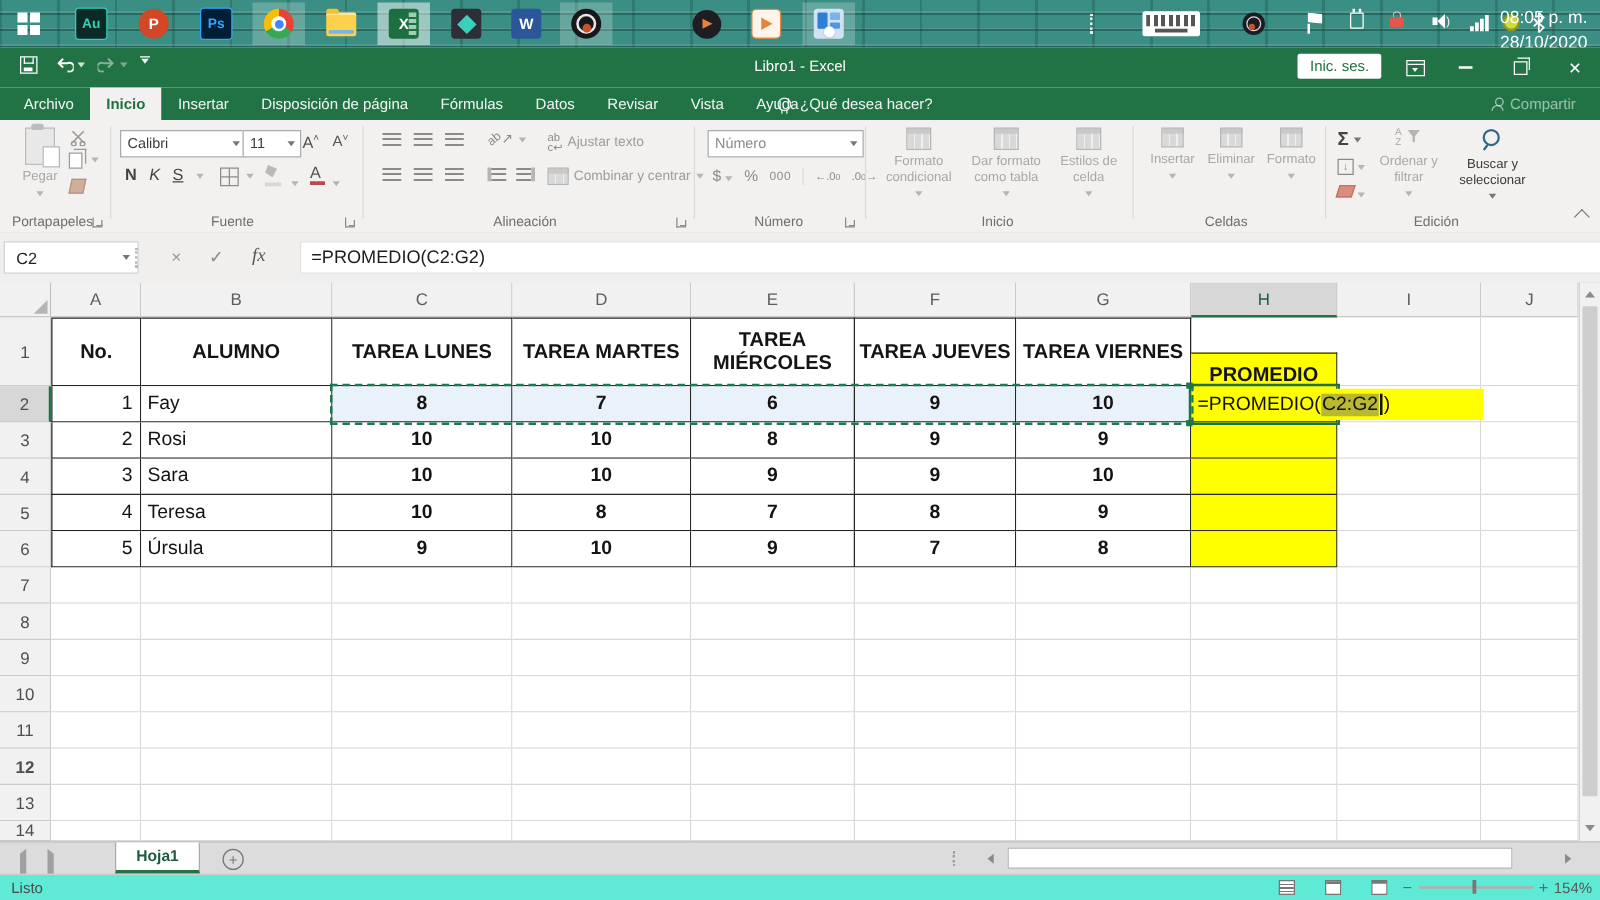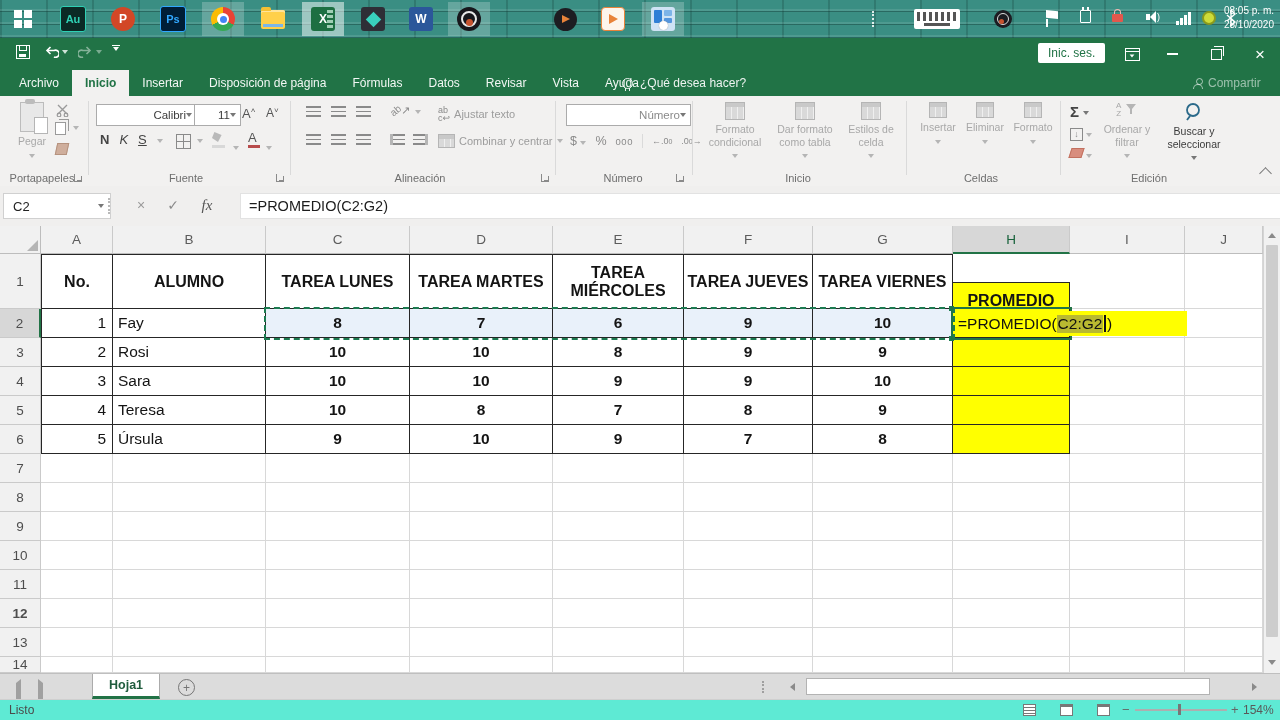--- a/index.html
+++ b/index.html
@@ -13,21 +13,21 @@
       repeating-linear-gradient(0deg, rgba(20,60,55,.45) 0 1.5px, rgba(255,255,255,.10) 1.5px 3px, transparent 3px 13px),
       repeating-linear-gradient(90deg, rgba(20,60,55,.25) 0 2px, transparent 2px 46px);
   }
   .tk{position:absolute;top:2px;width:42px;height:34px;display:flex;align-items:center;justify-content:center}
   .tk.open{background:rgba(255,255,255,.22)}
   .tk.focus{background:rgba(255,255,255,.5)}
   .appsq{width:24px;height:24px;display:flex;align-items:center;justify-content:center;font-weight:bold;font-size:12px;border-radius:3px}
   .win-logo{display:grid;grid-template-columns:8px 8px;grid-template-rows:8px 8px;gap:1.5px}
   .win-logo span{background:#fff}
   .tray-ic{position:absolute;top:10px;color:#fff}
-  #clock{position:absolute;right:2px;top:4px;width:78px;text-align:right;color:#fff;font-size:10px;line-height:1.4;padding-right:4px}
+  #clock{position:absolute;right:2px;top:4px;width:78px;text-align:center;color:#fff;font-size:14px;line-height:1.4;padding-right:4px}
 
   
   #titlebar{position:absolute;top:38px;left:0;width:1280px;height:32px;background:#217346;color:#fff}
   .qat{position:absolute;top:7px;display:flex;align-items:center;color:#fff}
   #win-title{position:absolute;top:8px;left:0;width:100%;text-align:center;font-size:12px;color:#fff}
   #signin{position:absolute;top:5px;left:1038px;background:#fff;color:#217346;font-size:12px;padding:3px 10px;border-radius:2px}
   .wbtn{position:absolute;top:0;width:40px;height:32px;display:flex;align-items:center;justify-content:center;color:#fff}
 
   
   #tabrow{position:absolute;top:70px;left:0;width:1280px;height:26px;background:#217346}
@@ -44,21 +44,21 @@
 
   
   #ribbon{position:absolute;top:96px;left:0;width:1280px;height:90px;background:#f2f1f0;border-bottom:1px solid #cfcfcf;font-size:11px;color:#3b3b3b}
   .gdiv{position:absolute;top:5px;height:74px;width:1px;background:#dadada}
   .glabel{position:absolute;bottom:2px;text-align:center;font-size:11px;color:#6e6e6e}
   .dlg{position:absolute;bottom:3px;width:9px;height:9px}
   .dlg:before{content:"";position:absolute;left:0;top:0;width:7px;height:7px;border-left:1px solid #8a8a8a;border-bottom:1px solid #8a8a8a}
   .dlg:after{content:"";position:absolute;left:3px;top:2px;width:4px;height:4px;border-right:1px solid #8a8a8a;border-bottom:1px solid #8a8a8a}
   .car{display:inline-block;width:0;height:0;border-left:3.5px solid transparent;border-right:3.5px solid transparent;border-top:4px solid #777}
   .car.dis{border-top-color:#b5b5b5}
-  .combo{position:absolute;height:20px;background:#fff;border:1px solid #ababab;display:flex;align-items:center;font-size:11.5px;padding-left:5px;justify-content:flex-end}
+  .combo{position:absolute;height:20px;background:#fff;border:1px solid #ababab;display:flex;align-items:center;font-size:11.5px;padding-left:5px;justify-content:space-between}
   .combo .car{margin-right:4px}
   .fmt{color:#8a8a8a}
   .lines{width:15px;height:11px;background:repeating-linear-gradient(#8a8a8a 0 1.6px, transparent 1.6px 4.6px)}
   .lines.l{width:12px}
   .bigbtn{position:absolute;top:6px;text-align:center;color:#a8a8a8;font-size:10.5px;line-height:1.2}
   .bigbtn .bicon{margin:0 auto 3px auto}
   .gicon{width:18px;height:16px;border:1px solid #b5b5b5;background:
      linear-gradient(#c9c9c9 0 0) 0 0/18px 4px no-repeat,
      repeating-linear-gradient(90deg,#d9d9d9 0 5px,#efefef 5px 6px);}
   .txtbtn{position:absolute;display:flex;align-items:center;gap:4px;color:#9c9c9c;font-size:11px}
@@ -275,20 +275,21 @@
       <svg width="15" height="13" viewBox="0 0 15 13" style="transform:scaleX(-1);opacity:.45">
           <path d="M3 5.5 H10 A3.6 3.6 0 1 1 10 12" fill="none" stroke="#fff" stroke-width="1.6"></path>
           <path d="M6.5 2 L3 5.5 L6.5 9" fill="none" stroke="#fff" stroke-width="1.6"></path>
         </svg>
       <span class="car" style="border-top-color:rgba(255,255,255,.4)"></span>
     </div>
     <div class="qat" style="left:112px;flex-direction:column;gap:1px">
       <span style="width:8px;height:1.4px;background:#fff"></span>
       <span class="car" style="border-top-color:#fff"></span>
     </div>
+    <div id="win-title">Libro1 - Excel</div>
     <div id="signin">Inic. ses.</div>
     <div class="wbtn" style="left:1112px">
       <div style="width:13px;height:11px;border:1.2px solid #fff;position:relative">
         <span style="position:absolute;left:0;top:2px;width:13px;height:1.2px;background:#fff"></span>
         <span class="car" style="border-top-color:#fff;position:absolute;left:3px;top:5.5px;transform:scale(.8)"></span>
       </div>
     </div>
     <div class="wbtn" style="left:1152px">
         <span style="width:11px;height:1.5px;background:#fff"></span>
       </div>

